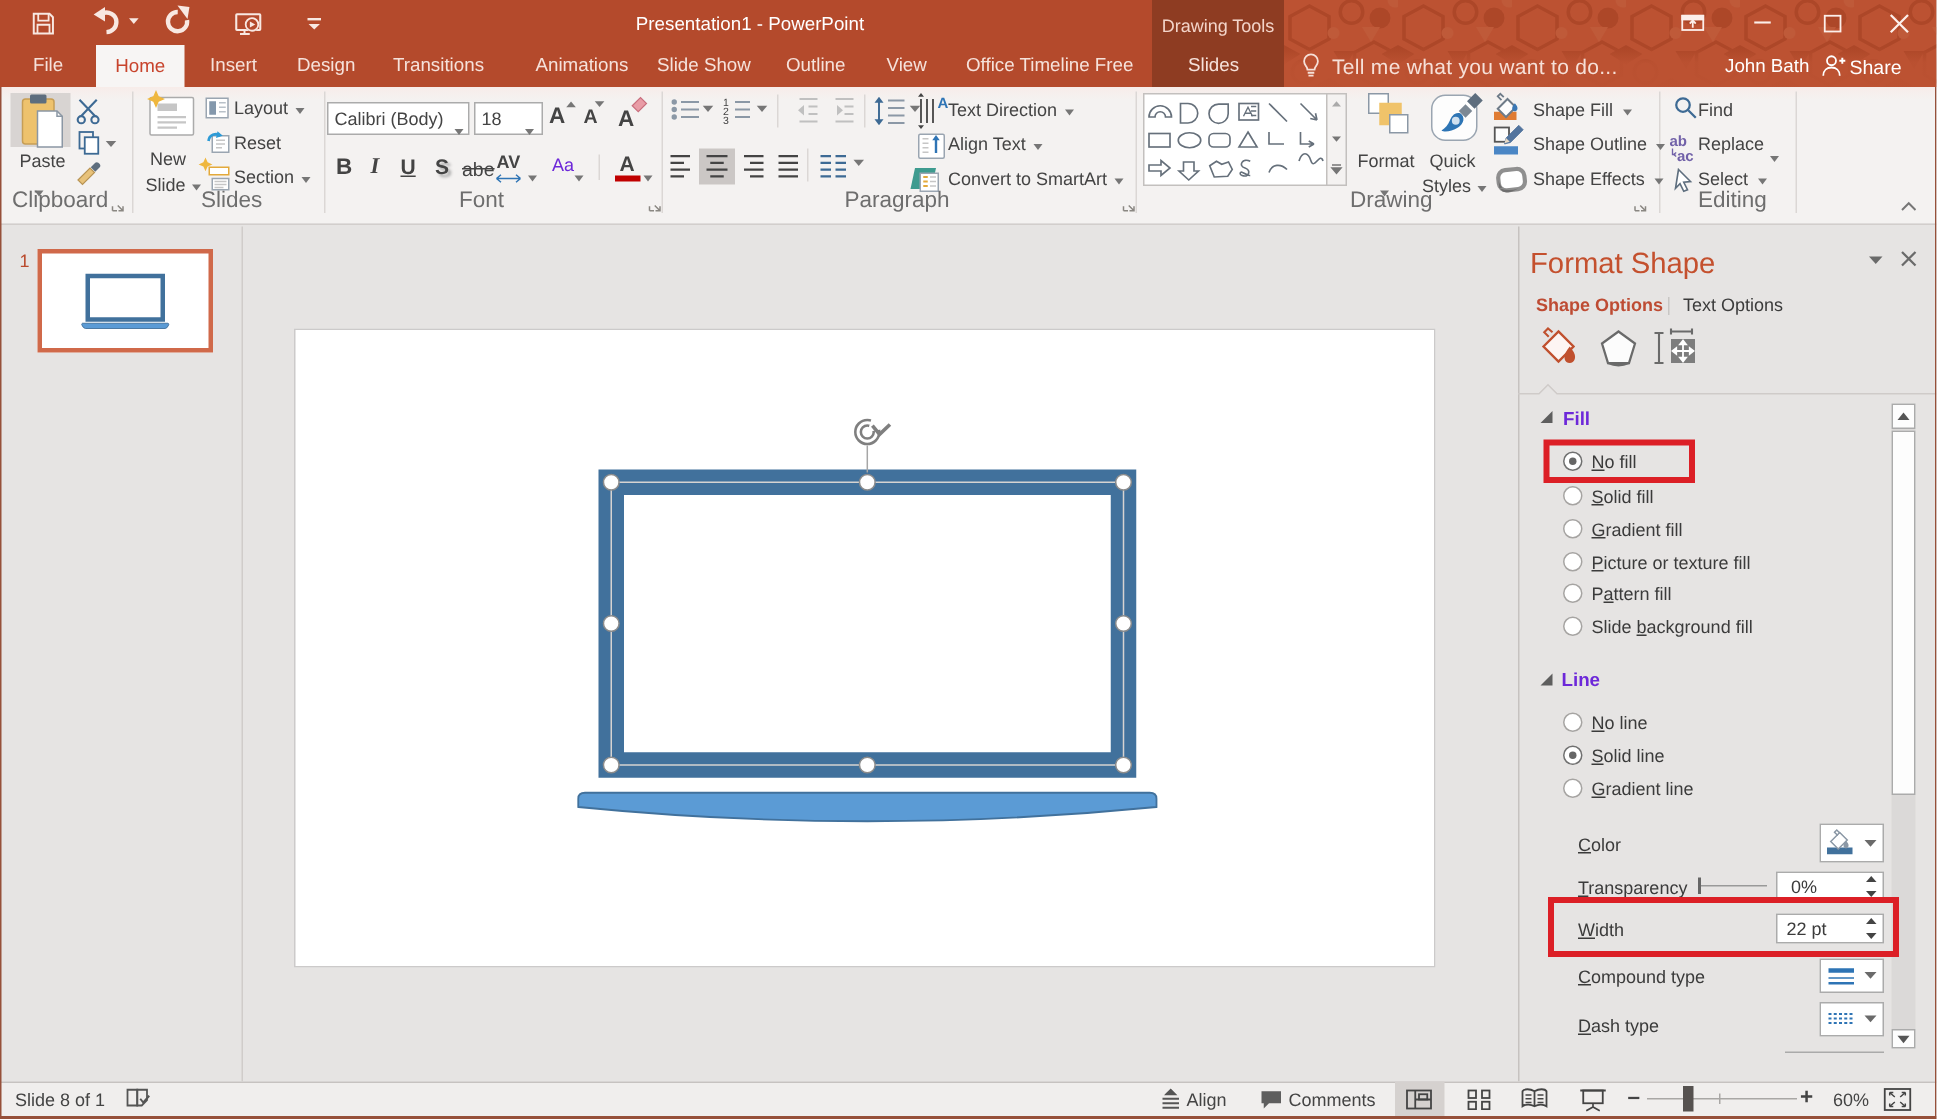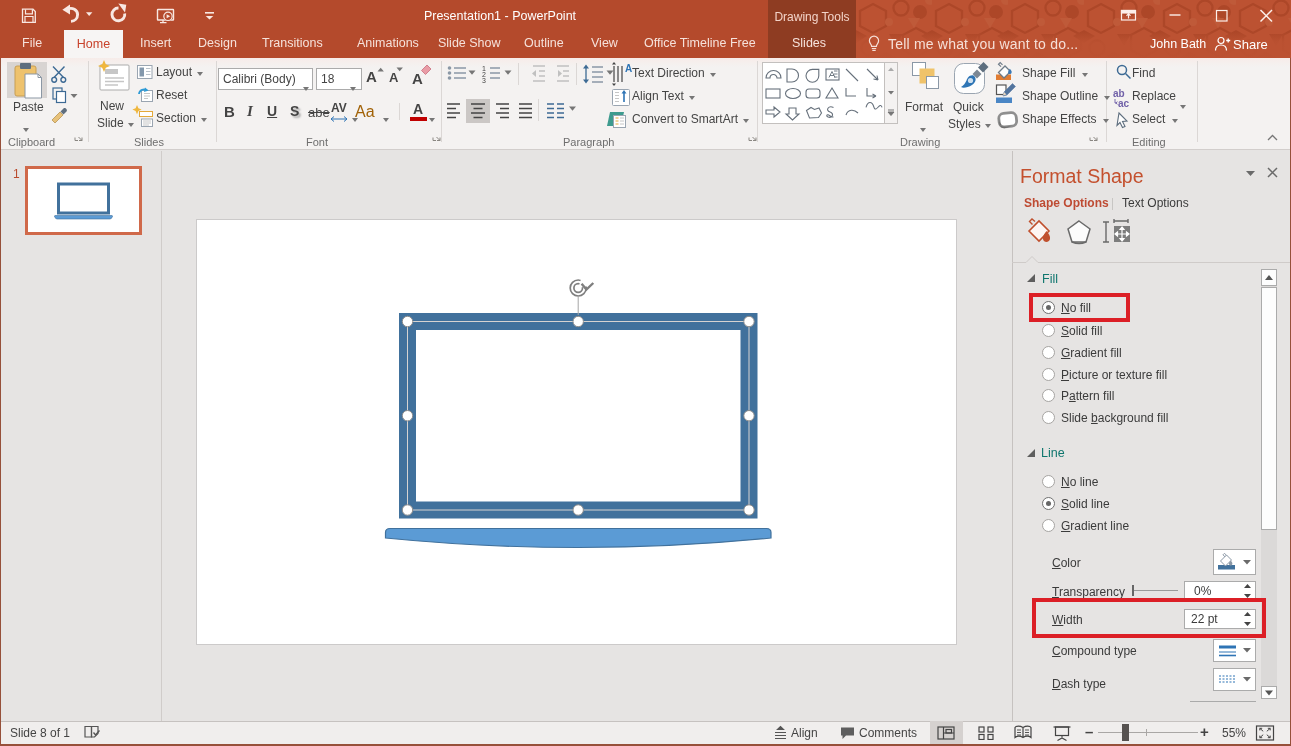--- a/index.html
+++ b/index.html
@@ -12,38 +12,38 @@
   #apptitle{left:0px;top:9px;width:1000px;text-align:center;color:#fff;font-size:12.5px}
   #ctxlabel{left:768px;top:10px;width:88px;text-align:center;color:#F3D4C9;font-size:12px}
   .tab{top:36px;color:#F6E2DB;font-size:12.5px;white-space:nowrap}
   #hometab{left:64px;top:30px;width:59px;height:28px;background:#F7F5F4}
   #hometab span{display:block;text-align:center;margin-top:7px;color:#C8432C;font-size:12.5px}
   #telltext{left:888px;top:36px;color:#F6E0D8;font-size:14px;letter-spacing:0.2px}
   #johnbath{left:1150px;top:37px;color:#FFFFFF;font-size:12.5px}
   #sharetext{left:1233px;top:37px;color:#FFFFFF;font-size:13px}
   
   #ribbon{left:0;top:58px;width:1291px;height:92px;background:linear-gradient(#F7ECE9,#F4F2F1 9px);border-bottom:1px solid #D2CECC;box-sizing:border-box}
-  .grouplabel{top:136px;font-size:11px;color:#6E6E6E;white-space:nowrap}
+  .grouplabel{top:125px;font-size:15px;color:#6E6E6E;white-space:nowrap}
   .rtext{font-size:12px;color:#444;white-space:nowrap}
   .combo{background:#fff;border:1px solid #ABABAB;box-sizing:border-box}
   .darr{width:0;height:0;border-left:3.5px solid transparent;border-right:3.5px solid transparent;border-top:4px solid #767676;display:inline-block}
   
   #thumbpanel{left:1px;top:151px;width:161px;height:570px;background:#E6E4E3;border-right:1px solid #D0CCCA;box-sizing:border-box}
   #thumb1{left:25px;top:166px;width:117px;height:69px;background:#fff;border:3px solid #D0694A;box-sizing:border-box}
   #thumbnum{left:13px;top:167px;font-size:12px;color:#BA4A2D}
   
   #editarea{left:163px;top:151px;width:848px;height:570px;background:#E6E4E3}
   #slide{left:196px;top:219px;width:761px;height:426px;background:#fff;border:1px solid #CCCACA;box-sizing:border-box}
   
   #rightpanel{left:1012px;top:151px;width:279px;height:570px;background:#E6E4E3;border-left:1px solid #C6C2C0;box-sizing:border-box}
   #fmtitle{left:1020px;top:165px;font-size:19.5px;color:#C4502E}
   .ptab{top:196px;font-size:12px}
   .pradio{width:13px;height:13px;border-radius:50%;background:#fff;border:1px solid #A6A4A2;box-sizing:border-box}
   .plabel{font-size:12px;color:#3B3B3B;white-space:nowrap}
-  .phead{font-size:12.5px;font-weight:normal;color:#0f766e}
+  .phead{font-size:12.5px;font-weight:bold;color:#6d28d9}
   .redbox{border:4px solid #DC1F26;box-sizing:border-box;z-index:40}
   .pbtn{background:#fff;border:1px solid #ABABAB;box-sizing:border-box}
   u{text-decoration:underline}
   
   #statusbar{left:0;top:721px;width:1291px;height:23px;background:#F0EEED;border-top:1px solid #C6C2C0;box-sizing:border-box}
   .stext{top:726px;font-size:12px;color:#444;white-space:nowrap}
   
   #wleft{left:0;top:58px;width:1px;height:688px;background:#96503A}
   #wright{left:1290px;top:58px;width:1px;height:688px;background:#96503A}
   #wbottom{left:0;top:744px;width:1291px;height:2px;background:#96503A}
@@ -421,21 +421,21 @@
 <div class="abs" style="left:224px;top:103px;font-weight:bold;font-size:15px;color:#444">B</div>
 <div class="abs" style="left:247px;top:103px;font-style:italic;font-weight:bold;font-size:15px;color:#444;font-family:'Liberation Serif',serif">I</div>
 <div class="abs" style="left:267px;top:103px;font-weight:bold;font-size:14px;color:#444;text-decoration:underline">U</div>
 <div class="abs" style="left:290px;top:103px;font-weight:bold;font-size:14px;color:#444;text-shadow:2px 2px 2px #AAA">S</div>
 <div class="abs" style="left:308px;top:105px;font-size:13px;color:#444;text-decoration:line-through">abe</div>
 <div class="abs" style="left:331px;top:101px;font-size:12px;font-weight:bold;color:#444">AV</div>
 <svg class="abs" style="left:329px;top:115px" width="22" height="8">
     <path d="M2 4 h16 M2 4 l3-2.5 M2 4 l3 2.5 M18 4 l-3-2.5 M18 4 l-3 2.5" stroke="#2E74B5" fill="none" stroke-width="1"></path>
   </svg>
 <div class="abs" style="left:352px;top:108px"><span class="darr"></span></div>
-<div class="abs" style="left:355px;top:103px;font-size:16px;color:#a16207">Aa</div>
+<div class="abs" style="left:368px;top:103px;font-size:12px;color:#6d28d9">Aa</div>
 <div class="abs" style="left:383px;top:108px"><span class="darr"></span></div>
 <div class="abs" style="left:399px;top:103px;width:1px;height:17px;background:#DBD7D5"></div>
 <div class="abs" style="left:413px;top:101px;font-weight:bold;font-size:14px;color:#444">A</div>
 <div class="abs" style="left:410px;top:117px;width:17px;height:4px;background:#C00000"></div>
 <div class="abs" style="left:429px;top:108px"><span class="darr"></span></div>
 
 <div class="abs grouplabel" style="left:8px">Clipboard</div>
 <div class="abs grouplabel" style="left:134px">Slides</div>
 <div class="abs grouplabel" style="left:306px">Font</div>
 <div class="abs grouplabel" style="left:563px">Paragraph</div>
@@ -653,21 +653,21 @@
     <path d="M1.5 2 h17"></path>
     <rect x="3.5" y="2" width="13" height="8.5"></rect>
     <path d="M10 10.5 v2.5 M5.5 15.5 l4.5-2.5 4.5 2.5" stroke-width="1.1"></path>
   </g>
 </svg>
 <div class="abs" style="left:1085px;top:723px;font-size:15px;color:#444;font-weight:bold">–</div>
 <div class="abs" style="left:1098px;top:732px;width:100px;height:1px;background:#A9A7A5"></div>
 <div class="abs" style="left:1146px;top:729px;width:1px;height:7px;background:#A9A7A5"></div>
 <div class="abs" style="left:1122px;top:724px;width:7px;height:17px;background:#565250"></div>
 <div class="abs" style="left:1200px;top:723px;font-size:15px;color:#444;font-weight:bold">+</div>
-<div class="abs stext" style="left:1222px">55%</div>
+<div class="abs stext" style="left:1222px">60%</div>
 <svg class="abs" style="left:1255px;top:724px" width="20" height="18" viewBox="0 0 20 18">
   <g fill="none" stroke="#444" stroke-width="1.2">
     <rect x="1.5" y="2" width="17" height="14"></rect>
     <path d="M8.2 7.3 L4.8 4.3 M11.8 7.3 L15.2 4.3 M8.2 10.7 L4.8 13.7 M11.8 10.7 L15.2 13.7" stroke-width="1"></path>
     <path d="M4.8 4.3 h2.4 M4.8 4.3 v2.1 M15.2 4.3 h-2.4 M15.2 4.3 v2.1 M4.8 13.7 h2.4 M4.8 13.7 v-2.1 M15.2 13.7 h-2.4 M15.2 13.7 v-2.1" stroke-width="1"></path>
   </g>
 </svg>
 
 <div class="abs" id="wleft"></div>
 <div class="abs" id="wright"></div>

